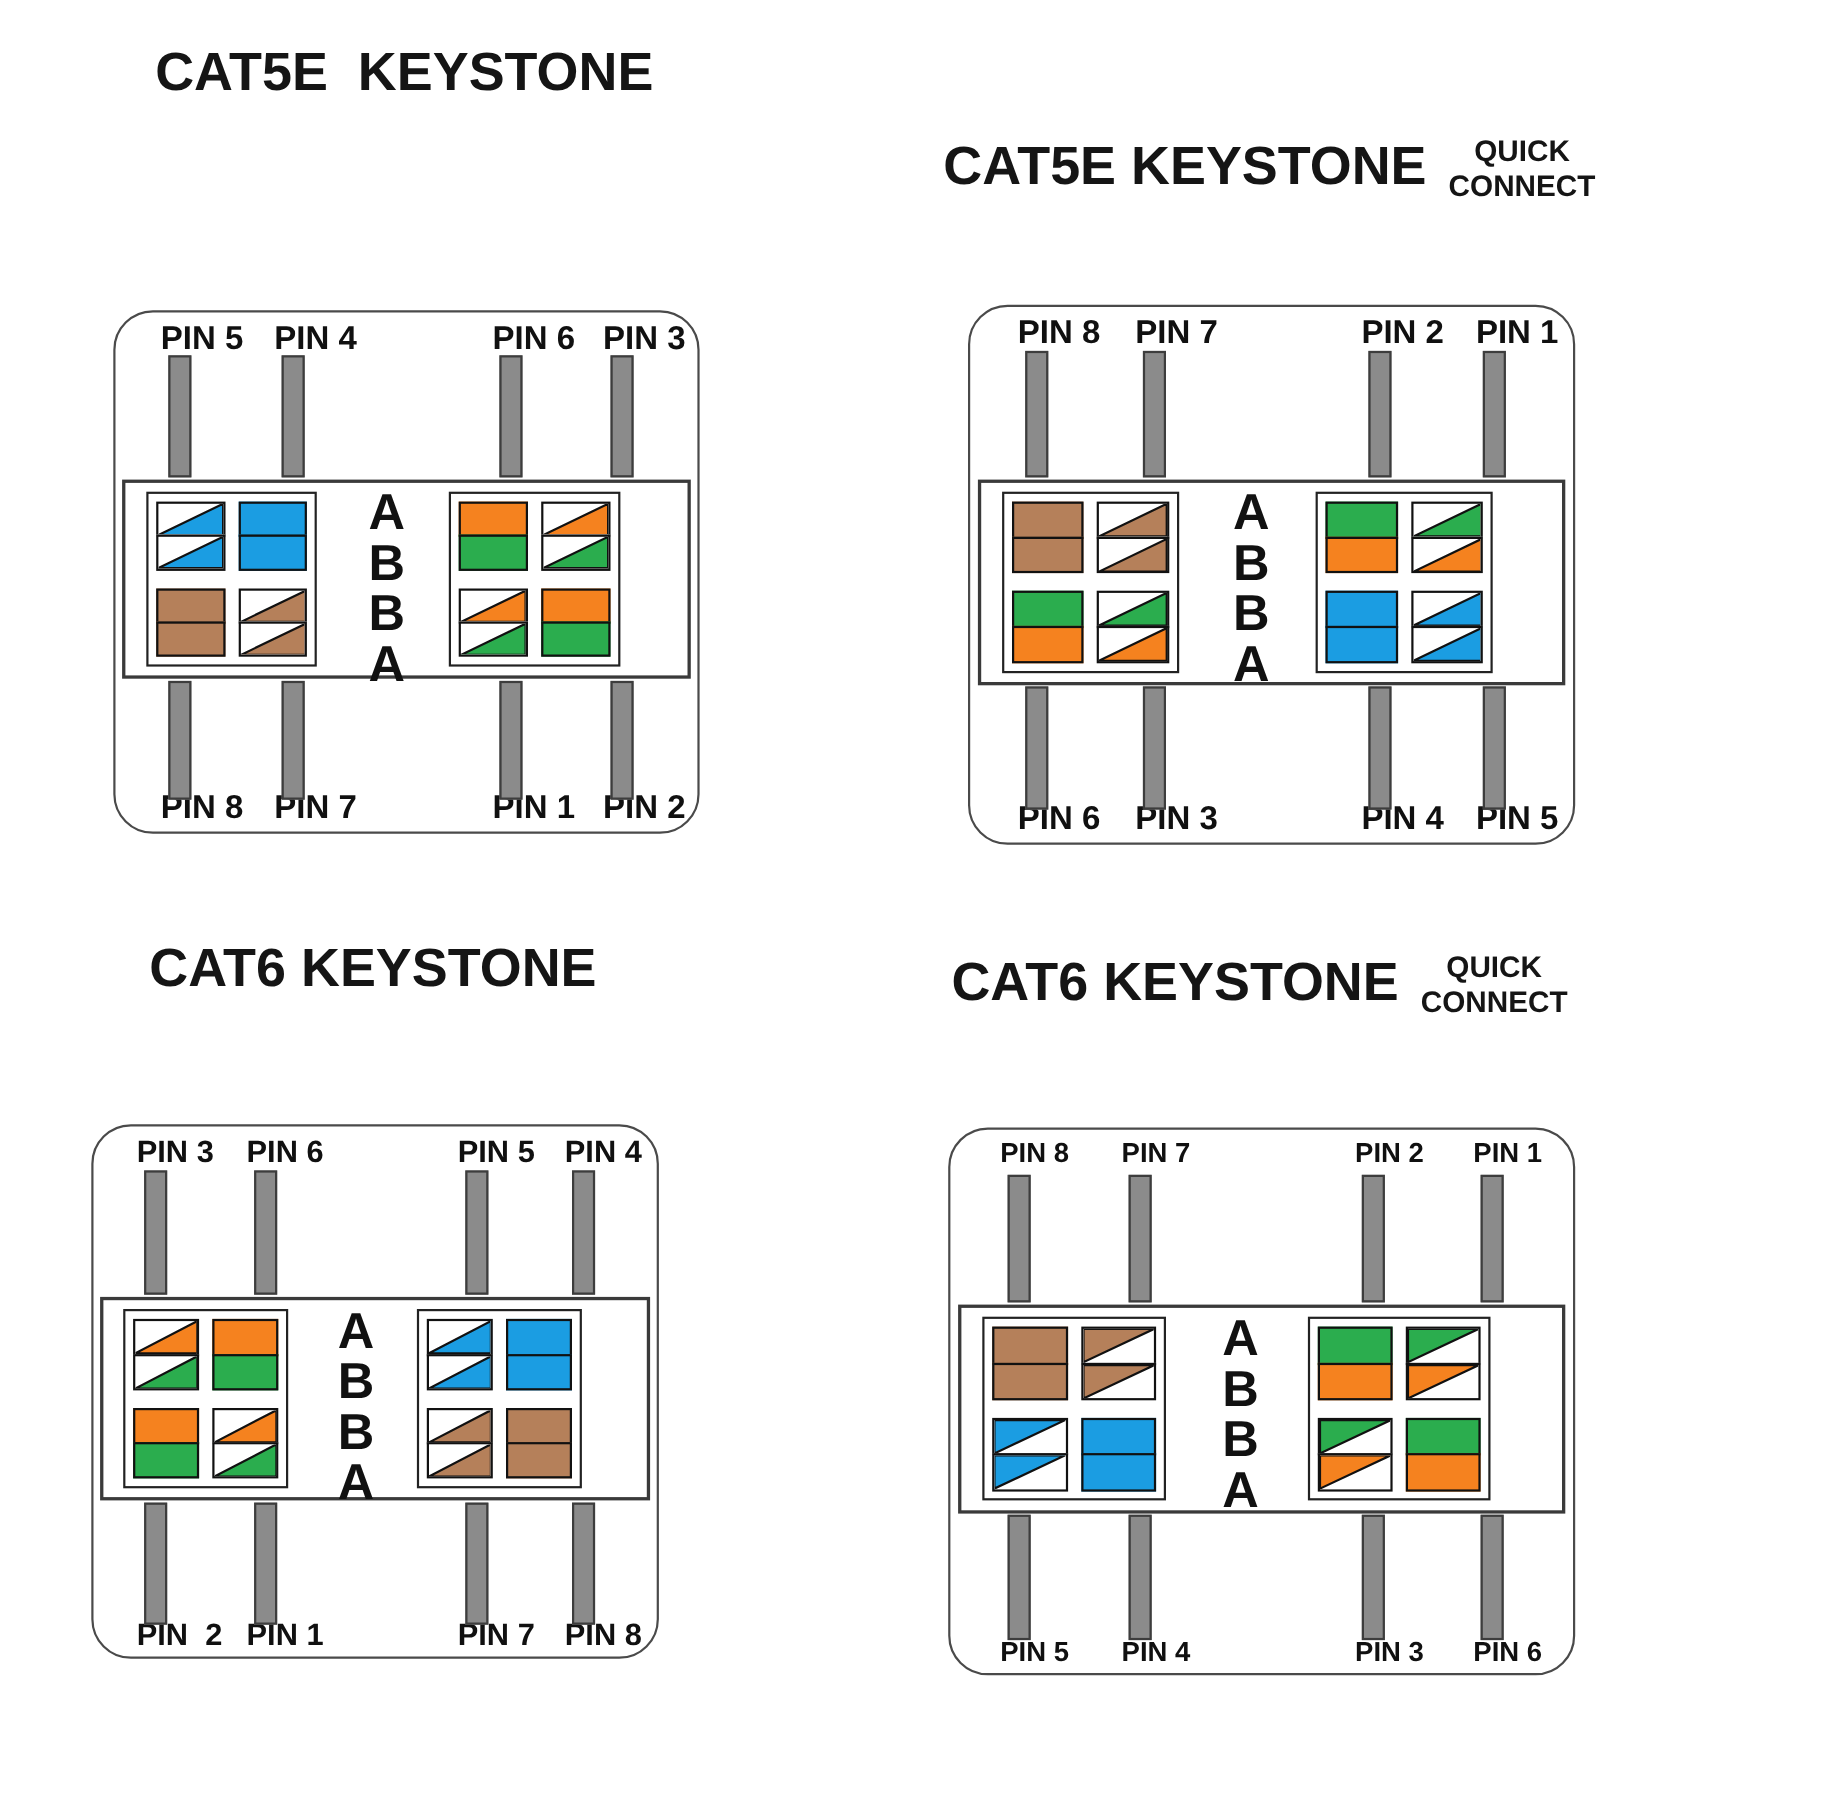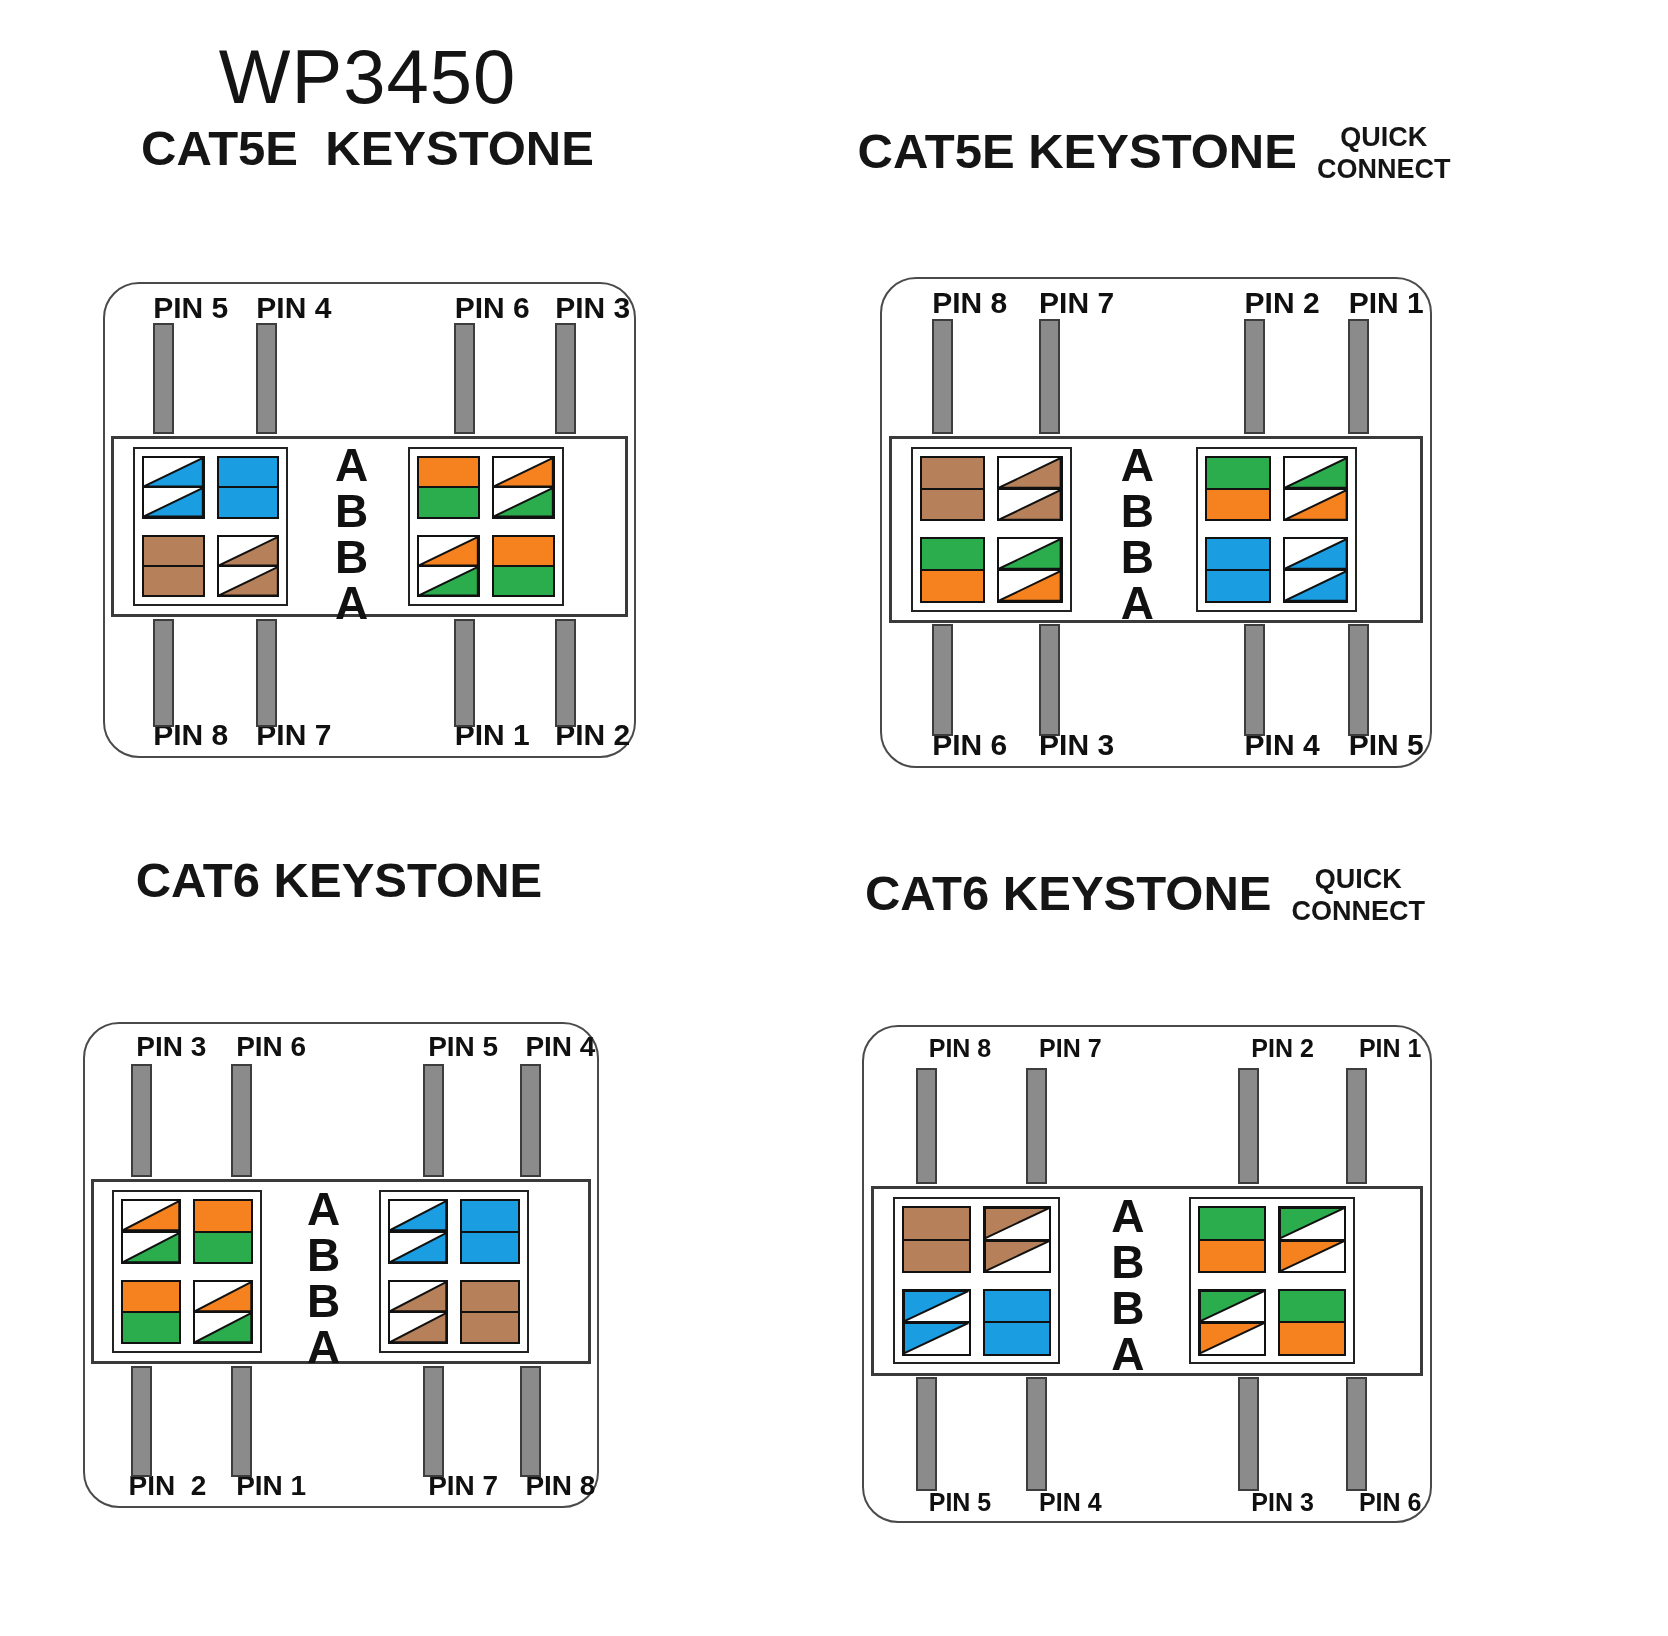--- a/index.html
+++ b/index.html
@@ -31,22 +31,22 @@
     color:#151515;margin-top:6px;
   }
   
   .jack{
     position:absolute;
     border:2px solid #4a4a4a;
     border-radius:36px;
     background:#fff;
   }
   .pin-label{
-    position:absolute;width:130px;text-align:right;
-    font-weight:bold;font-size:30px;color:#101010;white-space:pre;
+    position:absolute;width:130px;text-align:left;
+    font-weight:bold;font-size:30px;color:#101010;white-space:pre;margin-left:48px;
   }
   .panel--md .pin-label{font-size:28px;}
   .panel--sm .pin-label{font-size:25px;}
   .pin-label.top{top:1.4%;}
   .pin-label.bottom{bottom:0.8%;}
   .pin{
     position:absolute;width:21px;
     background:#8B8B8B;border:2px solid #3d3d3d;box-sizing:border-box;
   }
   .pin.top{top:8.2%;height:23.6%;}
@@ -91,21 +91,20 @@
   .p2 .jack{left:83px;top:1022px;width:512px;height:482px;}
   .p3 .titles{left:862px;top:856px;width:566px;}
   .p3 .jack{left:862px;top:1025px;width:566px;height:494px;}
 </style>
 </head>
 <body>
 
 <section class="panel p0 panel--xl">
   <div class="titles">
 
-  <div class="title-line">WP3450</div>
       <div class="subtitle-row">
         <div class="subtitle">CAT5E  KEYSTONE</div>
       </div>
     </div>
   <div class="jack">
       <div class="pin-label top" style="left: calc(11% - 65px);">PIN 5</div>
       <div class="pin top" style="left: calc(11% - 10.5px);"></div>
       <div class="pin-label top" style="left: calc(30.5% - 65px);">PIN 4</div>
       <div class="pin top" style="left: calc(30.5% - 10.5px);"></div>
       <div class="pin-label top" style="left: calc(68% - 65px);">PIN 6</div>

